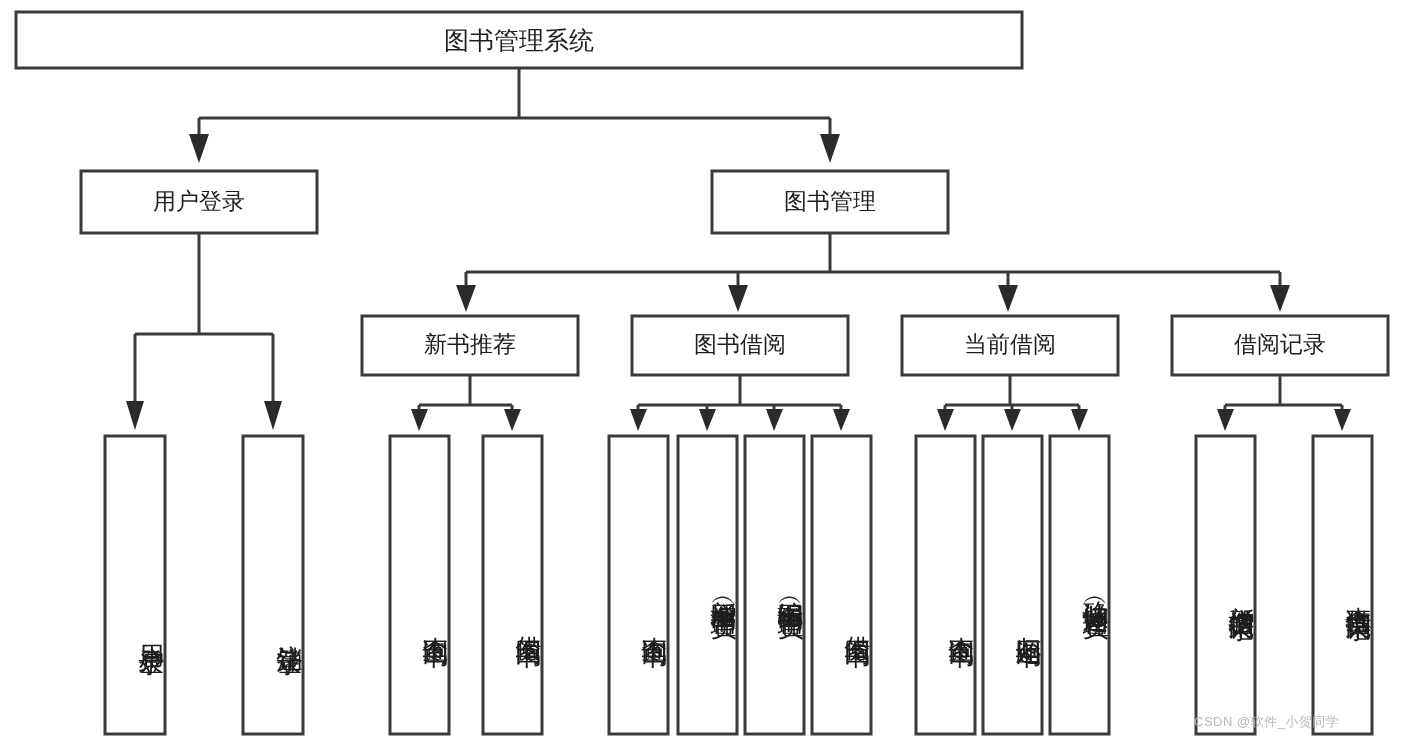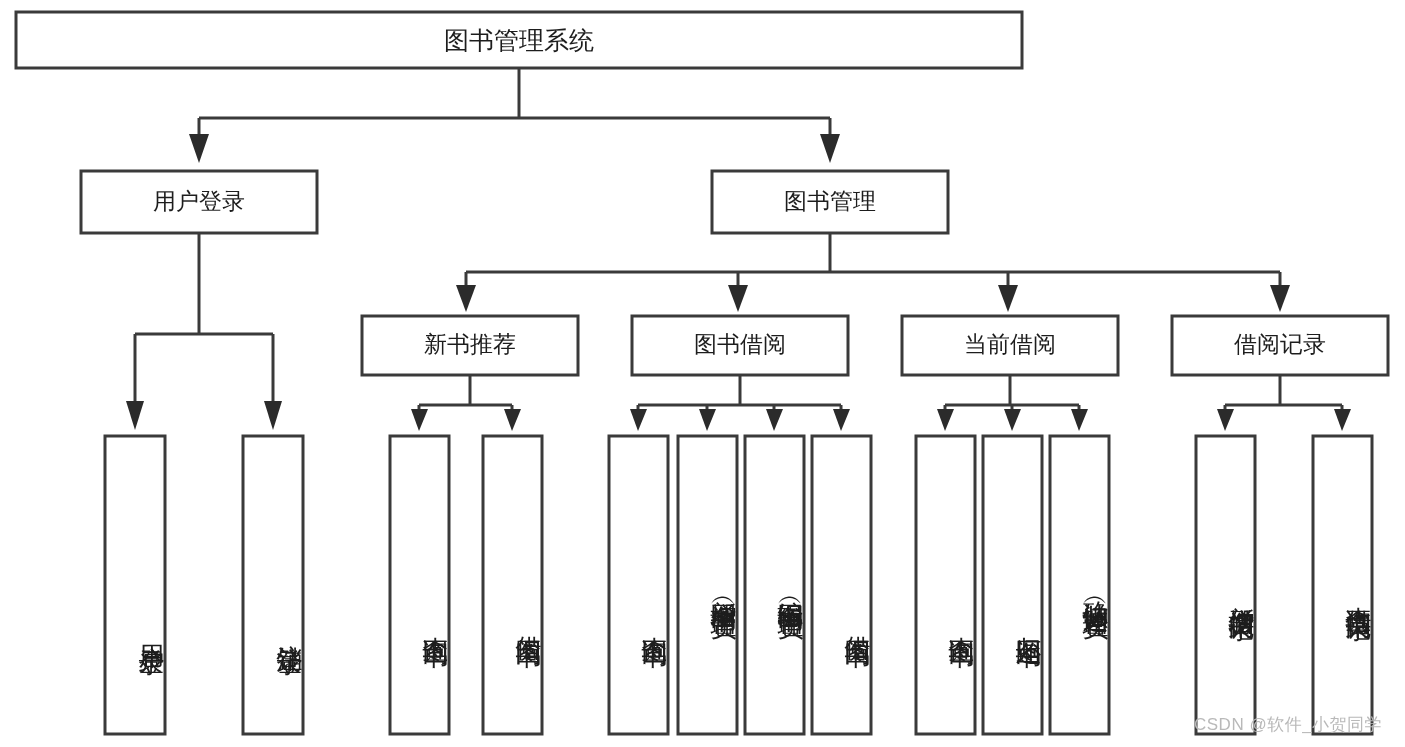--- a/index.html
+++ b/index.html
@@ -61,21 +61,21 @@
     letter-spacing: 2px;
     display: flex;
     align-items: flex-start;
     justify-content: center;
     white-space: nowrap;
     pointer-events: none;
   }
   .watermark {
     position: absolute;
     font-family: "Liberation Sans", "DejaVu Sans", sans-serif;
-    font-size: 17px;
+    font-size: 13px;
     color: #b9b9b9;
     white-space: nowrap;
     letter-spacing: 0.5px;
   }
 </style>
 </head>
 <body>
 
 <div id="diagram-root">
 

